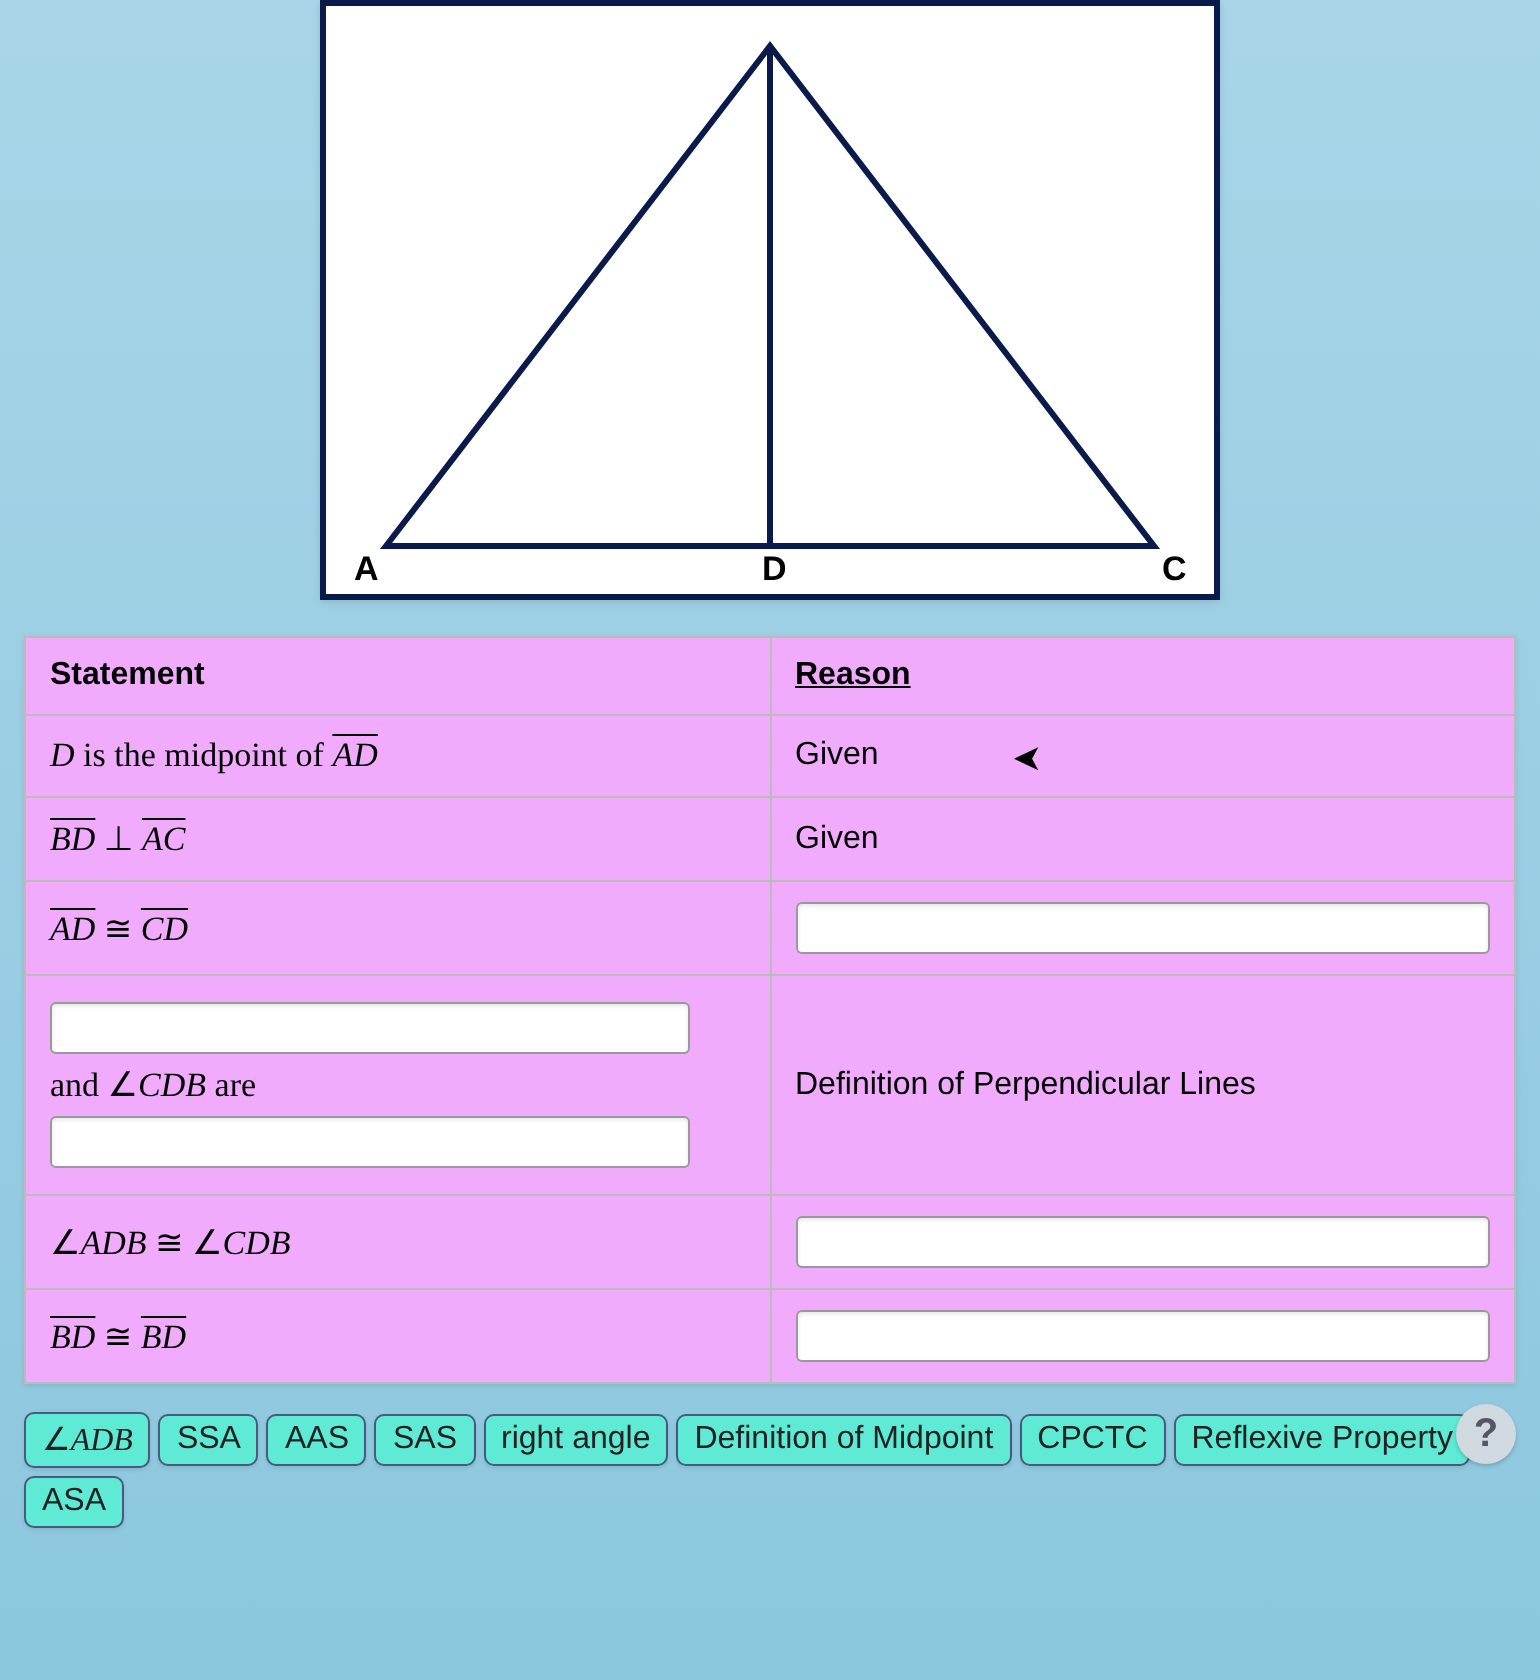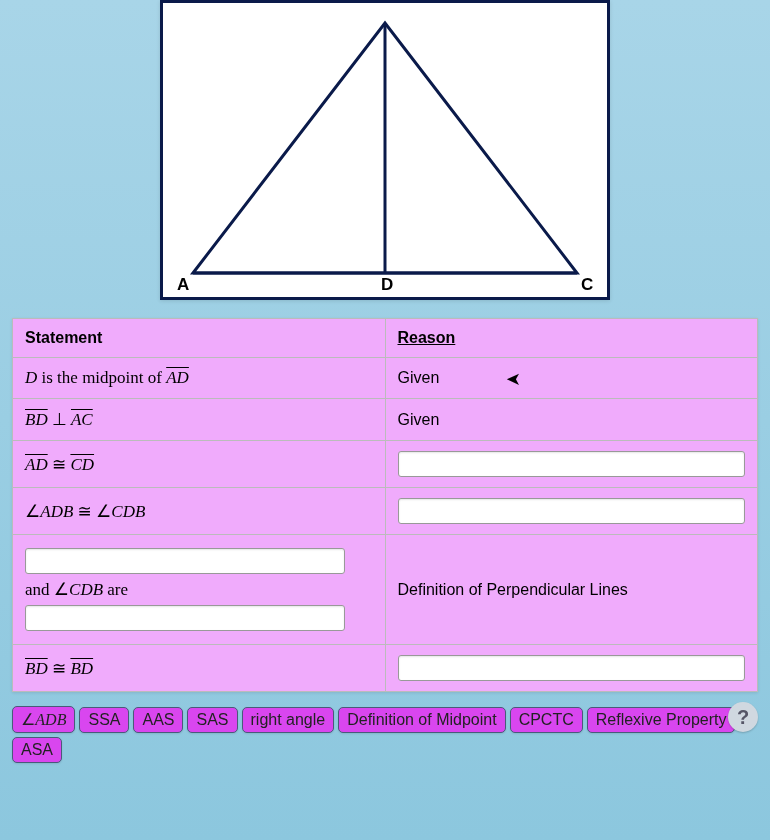--- a/index.html
+++ b/index.html
@@ -69,21 +69,21 @@
   }
   .chip-bar {
     margin-top: 14px;
     display: flex;
     flex-wrap: wrap;
     gap: 4px;
     align-items: center;
     position: relative;
   }
   .chip {
-    background: #d946ef;
+    background: #5eead4;
     border: 1.5px solid #4a5a7a;
     border-radius: 5px;
     padding: 3px 8px;
     font-size: 16px;
     font-family: Arial, sans-serif;
     color: #222;
     box-shadow: 0 1px 2px rgba(0,0,0,0.1);
     cursor: move;
     white-space: nowrap;
   }
@@ -152,36 +152,36 @@
     </tr>
     <tr>
       <td>
         <span class="math-i overline">AD</span><span> ≅ </span><span class="math-i overline">CD</span>
       </td>
       <td>
             <span class="blank-slot rwide"></span>
           </td>
     </tr>
     <tr>
-      <td>
-        <span>∠</span><span class="math-i">ADB</span><span> ≅ </span><span>∠</span><span class="math-i">CDB</span>
-      </td>
-      <td>
-            <span class="blank-slot rwide"></span>
-          </td>
-    </tr>
-    <tr>
       <td class="stack-cell">
         <span class="blank-slot narrow"></span>
         <div class="mid-text">
           <span>and </span><span>∠</span><span class="math-i">CDB</span><span> are</span>
         </div>
         <span class="blank-slot narrow"></span>
       </td>
       <td class="reason-text">Definition of Perpendicular Lines</td>
+    </tr>
+    <tr>
+      <td>
+        <span>∠</span><span class="math-i">ADB</span><span> ≅ </span><span>∠</span><span class="math-i">CDB</span>
+      </td>
+      <td>
+            <span class="blank-slot rwide"></span>
+          </td>
     </tr>
     <tr>
       <td>
         <span class="math-i overline">BD</span><span> ≅ </span><span class="math-i overline">BD</span>
       </td>
       <td>
             <span class="blank-slot rwide"></span>
           </td>
     </tr>
   </tbody>

